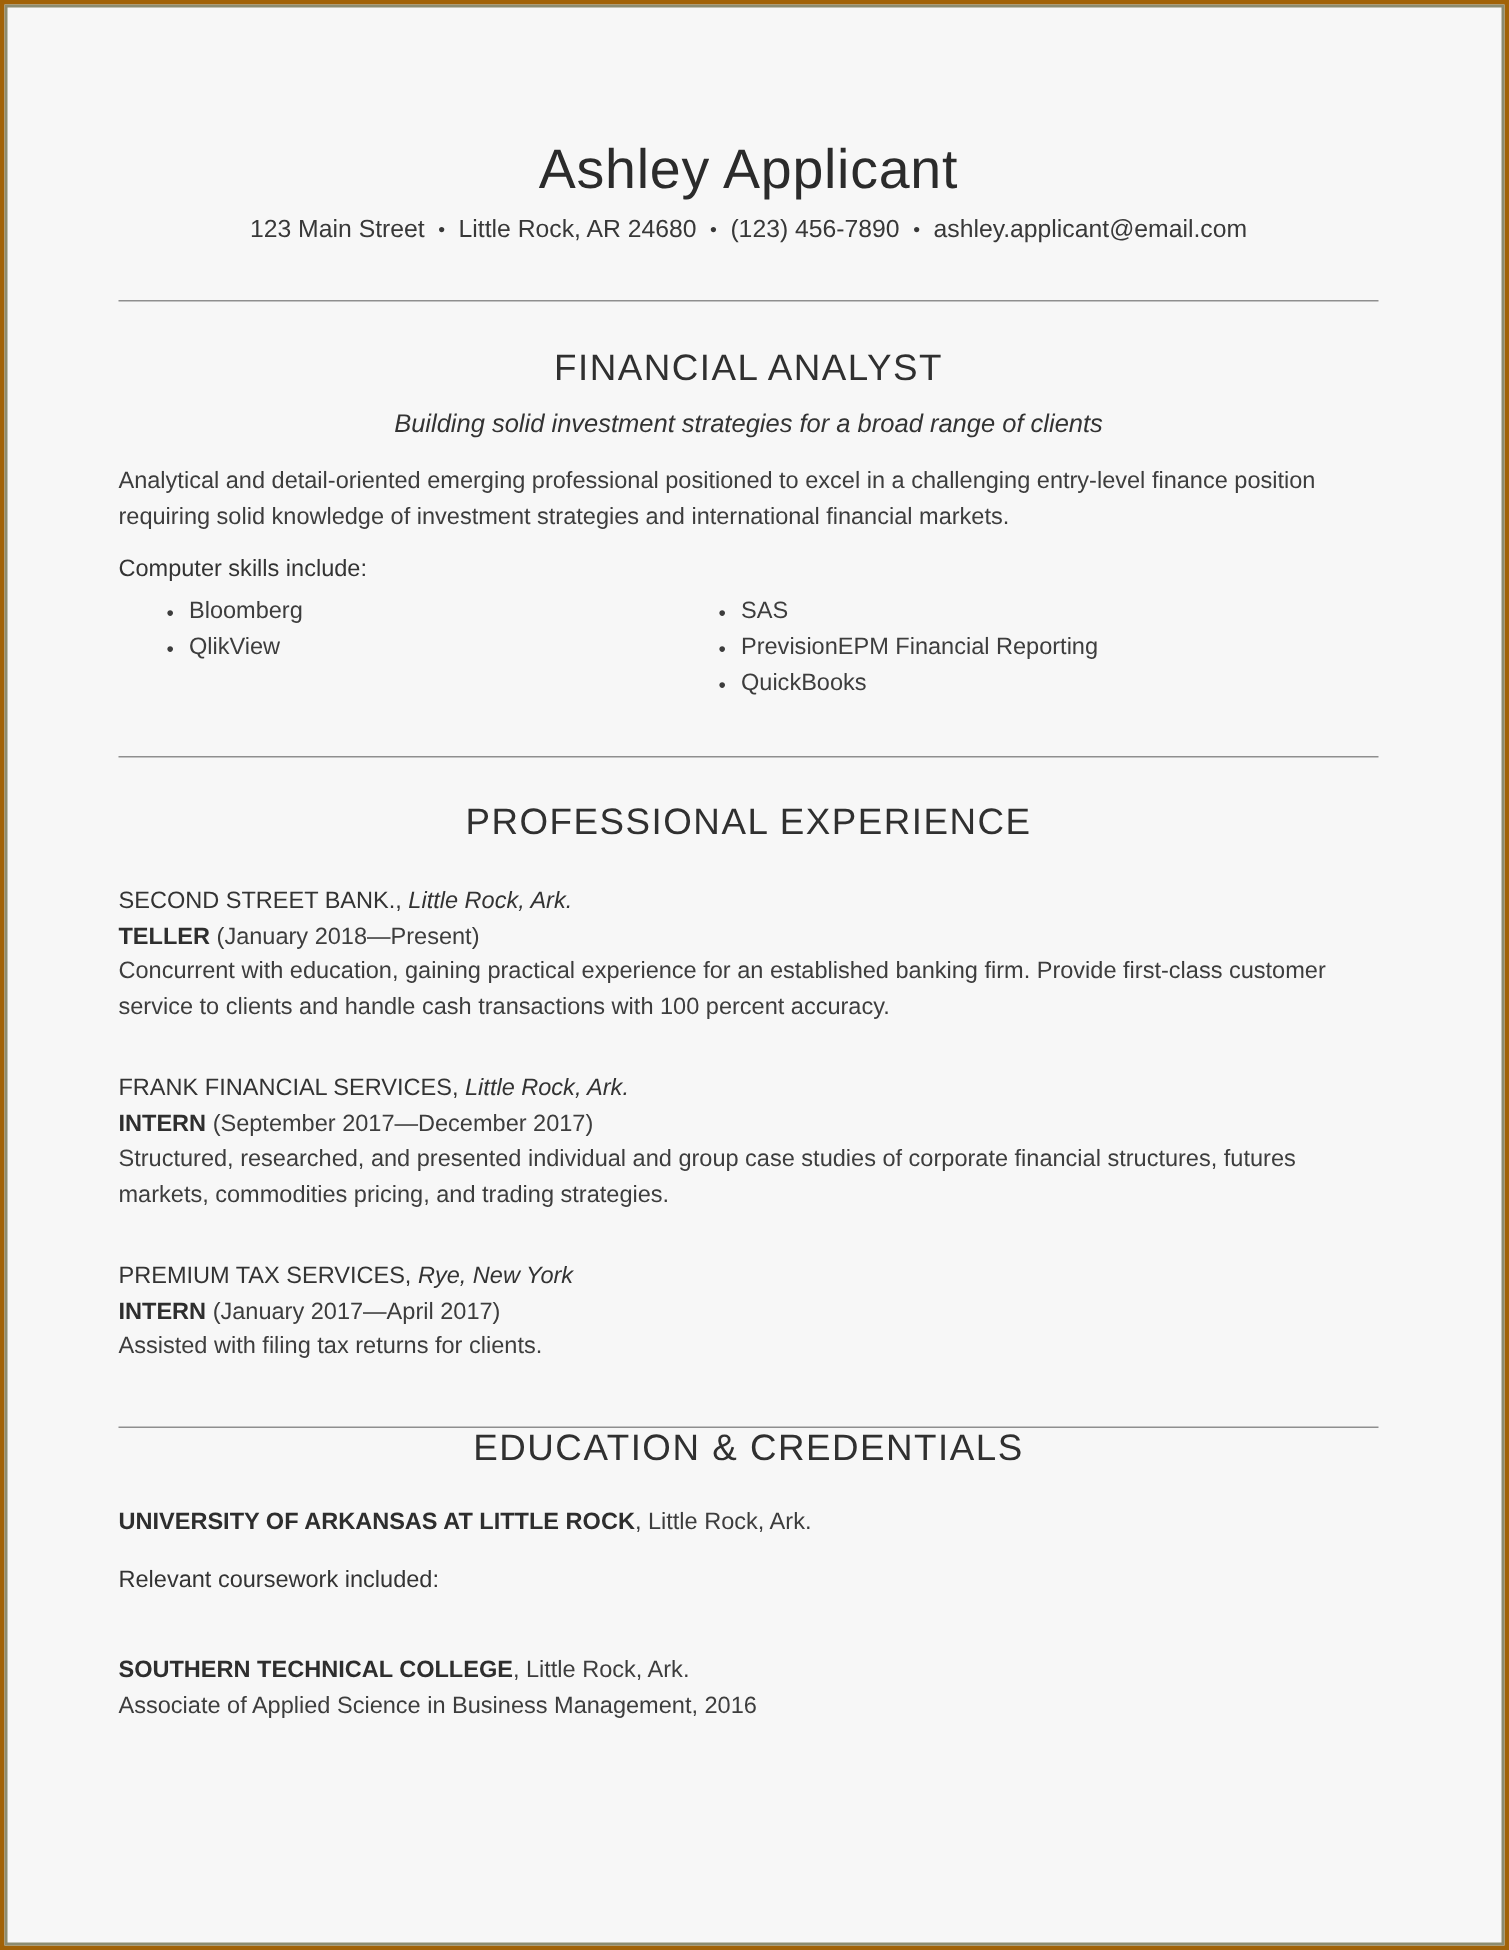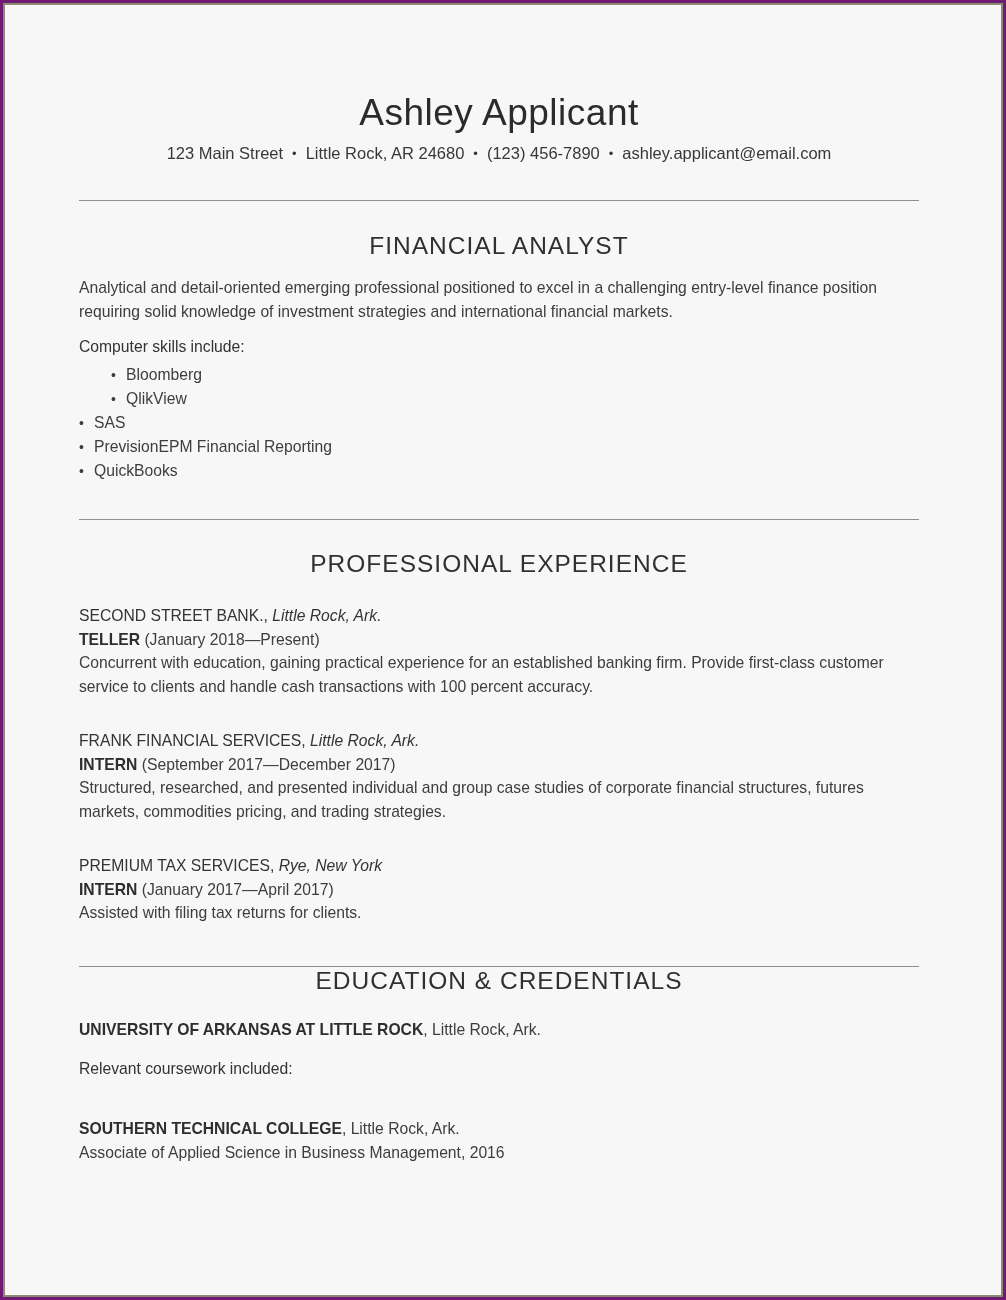--- a/index.html
+++ b/index.html
@@ -5,21 +5,21 @@
   * { margin: 0; padding: 0; box-sizing: border-box; }
   html, body { background: #ffffff; }
   body {
     width: 1006px; height: 1300px;
     font-family: "Liberation Sans", sans-serif;
     color: #3d3d3d;
   }
   .page {
     width: 1006px; height: 1300px;
     padding: 3px;
-    background: #701a75;
+    background: #a16207;
   }
   .page-inner {
     width: 100%; height: 100%;
     border: 2px solid #8b8b6f;
     background: #f7f7f7;
     padding: 0 92px 0 74px;
     overflow: hidden;
   }
   .content { width: 840px; }
 
@@ -73,21 +73,21 @@
     margin-top: 16px;
     font-size: 15.7px;
     line-height: 23.5px;
     color: #3d3d3d;
   }
   .list-label {
     margin-top: 15px;
     font-size: 15.7px;
     color: #333333;
   }
-  .cols { display: flex; margin-top: 7px; flex-direction: column; }
+  .cols { display: flex; margin-top: 7px; }
   .col-1 { margin-left: 32px; width: 368px; }
   .col-2 { width: 300px; }
   ul.plain { list-style: none; }
   ul.plain li {
     position: relative;
     padding-left: 15px;
     font-size: 15.7px;
     line-height: 24px;
     color: #3d3d3d;
   }
@@ -122,20 +122,21 @@
     <div class="content">
 
       <div class="name">Ashley Applicant</div>
       <div class="contact-line">
         <span>123 Main Street</span><span class="contact-sep">•</span><span>Little Rock, AR 24680</span><span class="contact-sep">•</span><span>(123) 456-7890</span><span class="contact-sep">•</span><span>ashley.applicant@email.com</span>
       </div>
 
       <hr class="rule rule-1">
 
       <div class="section-heading heading-1">FINANCIAL ANALYST</div>
+      <div class="tagline">Building solid investment strategies for a broad range of clients</div>
       <div class="summary">Analytical and detail-oriented emerging professional positioned to excel in a challenging entry-level finance position requiring solid knowledge of investment strategies and international financial markets.</div>
 
       <div class="list-label">Computer skills include:</div>
       <div class="cols">
         <div class="col-1">
           <ul class="plain">
             <li>Bloomberg</li>
             <li>QlikView</li>
           </ul>
         </div>

